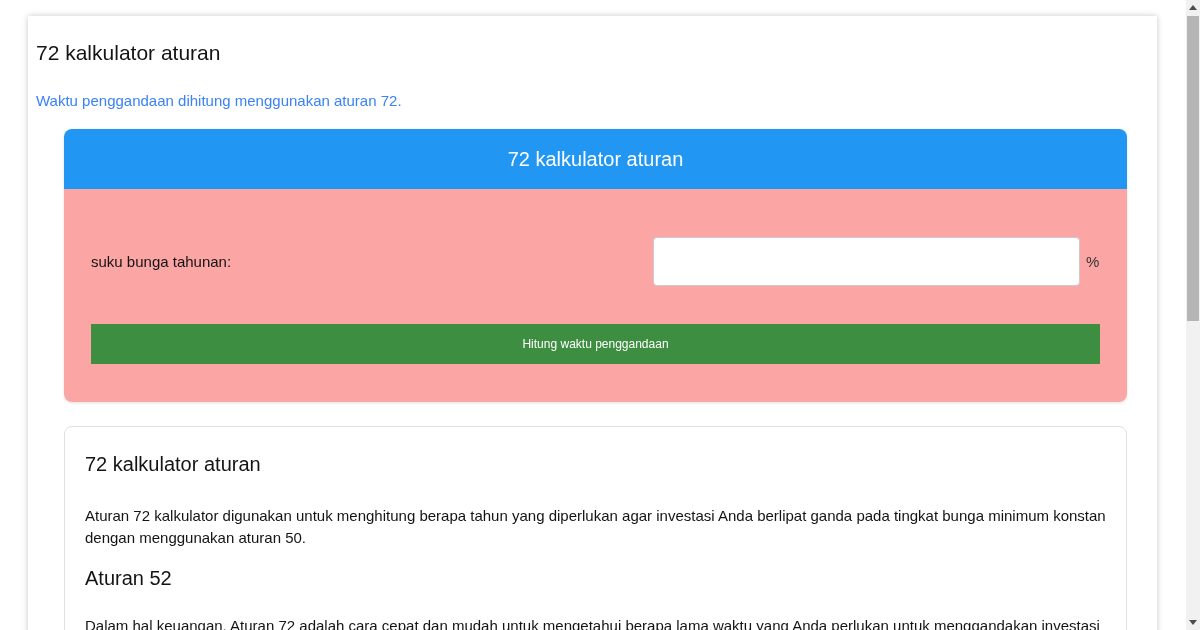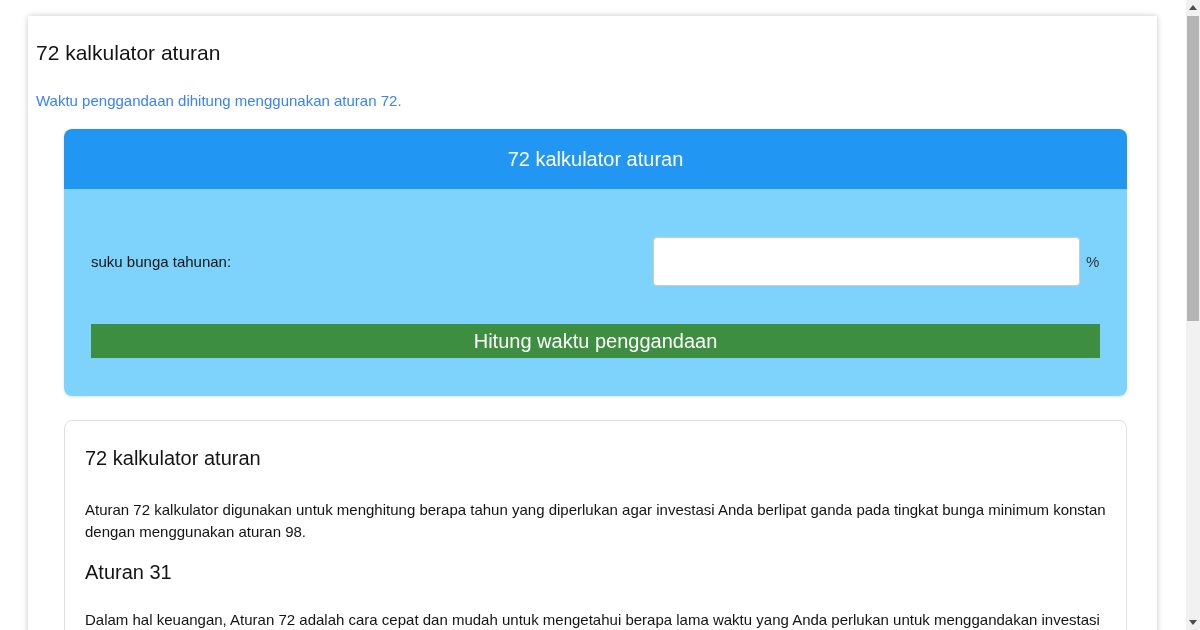--- a/index.html
+++ b/index.html
@@ -44,21 +44,21 @@
   .calc-header {
     height: 60px;
     background: #2196f3;
     border-radius: 8px 8px 0 0;
     display: flex; align-items: center; justify-content: center;
     color: #ffffff;
     font-size: 20px;
     font-weight: 400;
   }
   .calc-body {
-    background: #7dd3fc;
+    background: #fca5a5;
     border-radius: 0 0 8px 8px;
     padding: 48px 27px 38px 27px;
   }
   .form-row {
     display: flex;
     align-items: center;
     height: 49px;
   }
   .rate-label {
     width: 562px;
@@ -78,25 +78,25 @@
   }
   .rate-unit {
     margin-left: 6px;
     font-size: 15px;
     color: #333333;
   }
   .calc-button {
     display: block;
     margin-top: 38px;
     width: 100%;
-    height: 34px;
+    height: 40px;
     background: #3e8e41;
     border: none;
     color: #ffffff;
-    font-size: 20px;
+    font-size: 12px;
     font-family: "Liberation Sans", sans-serif;
     cursor: pointer;
   }
 
   
   .info-card {
     margin: 24px 30px 0 36px;
     width: 1063px;
     height: 400px;
     background: #ffffff;
@@ -186,22 +186,22 @@
         <label class="rate-label">suku bunga tahunan:</label>
         <input class="rate-input" type="text" value="" style="">
         <span class="rate-unit">%</span>
       </div>
       <button class="calc-button">Hitung waktu penggandaan</button>
     </div>
   </div>
 
   <div class="info-card">
     <h2 class="info-heading">72 kalkulator aturan</h2>
-    <p class="info-text">Aturan 72 kalkulator digunakan untuk menghitung berapa tahun yang diperlukan agar investasi Anda berlipat ganda pada tingkat bunga minimum konstan dengan menggunakan aturan 98.</p>
-    <h2 class="info-subheading">Aturan 31</h2>
+    <p class="info-text">Aturan 72 kalkulator digunakan untuk menghitung berapa tahun yang diperlukan agar investasi Anda berlipat ganda pada tingkat bunga minimum konstan dengan menggunakan aturan 50.</p>
+    <h2 class="info-subheading">Aturan 52</h2>
     <p class="info-text-2">Dalam hal keuangan, Aturan 72 adalah cara cepat dan mudah untuk mengetahui berapa lama waktu yang Anda perlukan untuk menggandakan investasi</p>
   </div>
 
 </div>
 
 <div class="scrollbar">
   <div class="scroll-btn up">
     <div class="tri-up"></div>
   </div>
   <div class="scroll-thumb"></div>

